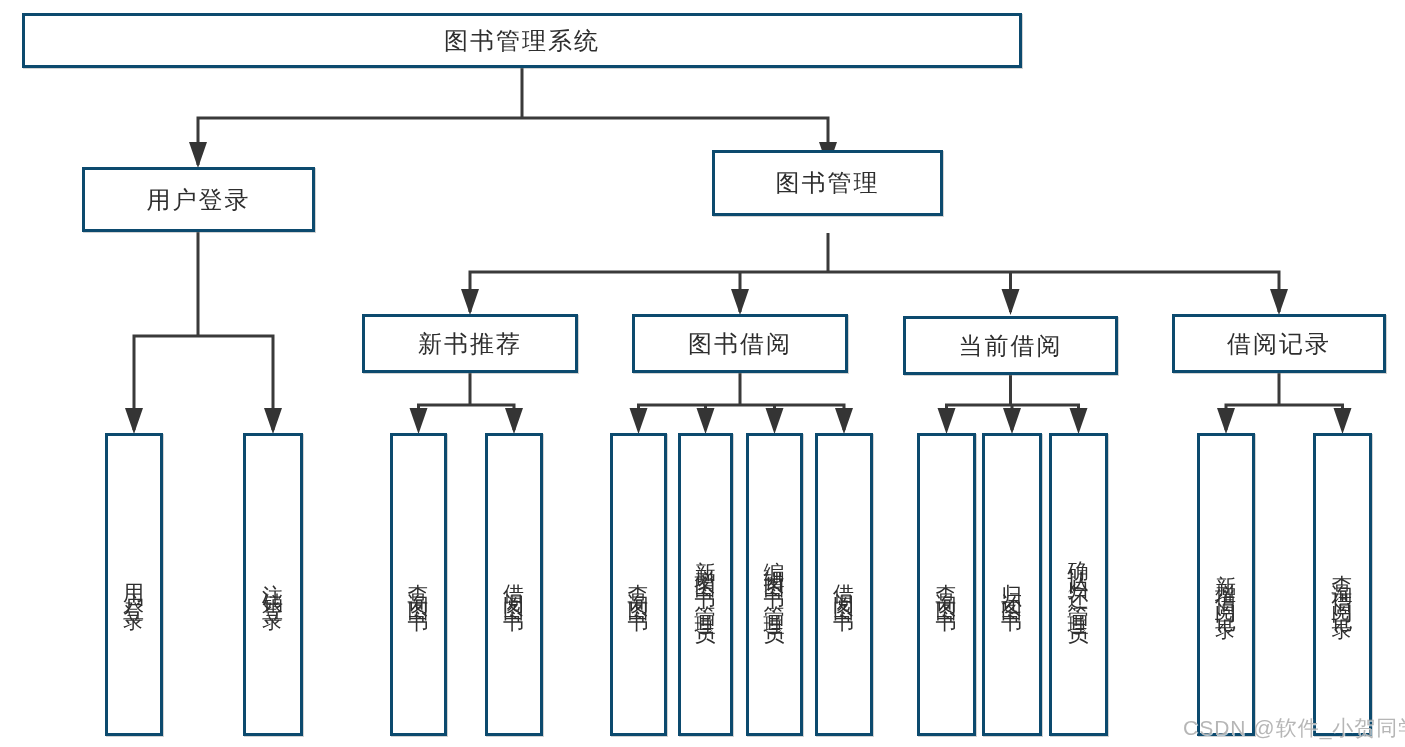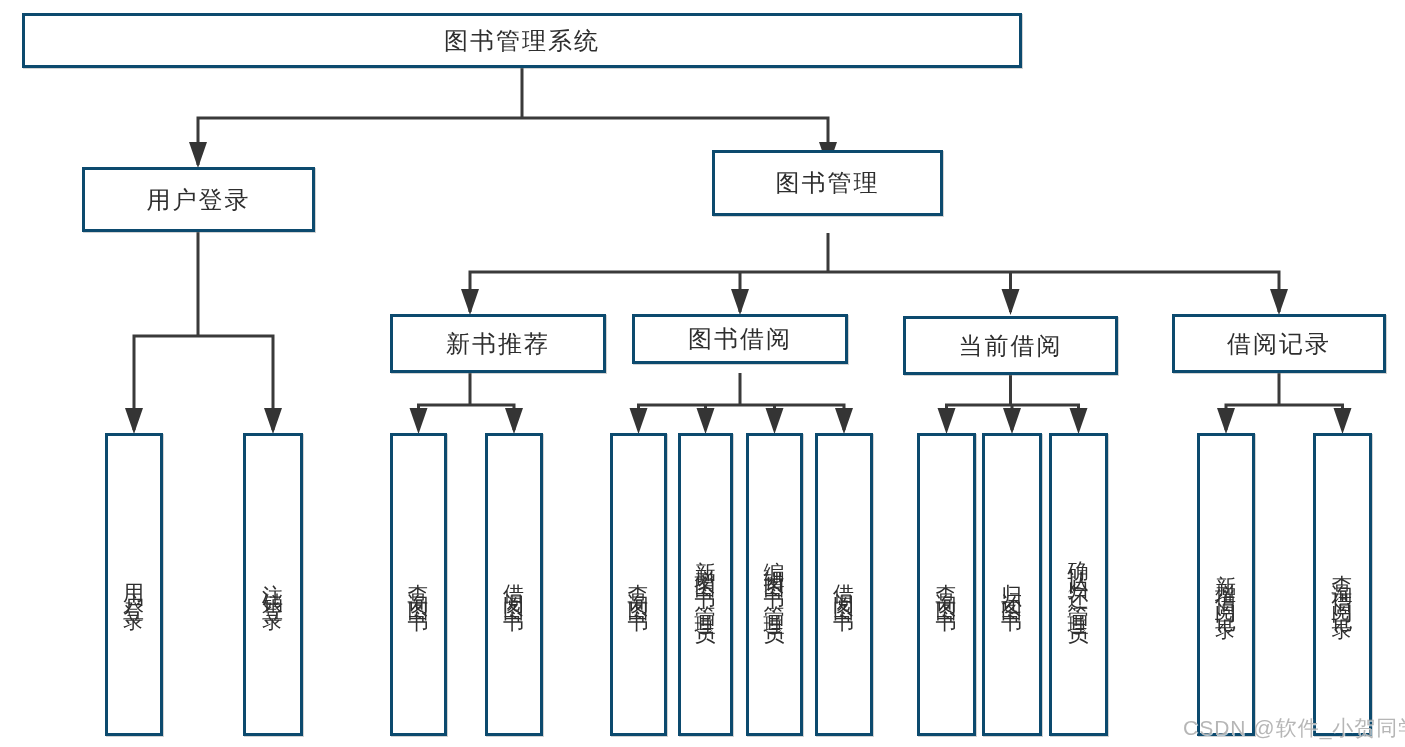--- a/index.html
+++ b/index.html
@@ -102,22 +102,22 @@
       <polygon points="1217,408 1235,408 1226,434"></polygon>
       <polygon points="1333.5,408 1351.5,408 1342.5,434"></polygon>
     </g>
   </svg>
 
   <div class="node hnode" style="left:22px; top:13px; width:1000px; height:55px;">图书管理系统</div>
 
   <div class="node hnode" style="left:82px; top:167px; width:233px; height:65px;">用户登录</div>
   <div class="node hnode" style="left:712px; top:150px; width:231px; height:66px;">图书管理</div>
 
-  <div class="node hnode" style="left:362px; top:314px; width:216px; height:59px;margin-left:28px;">新书推荐</div>
-  <div class="node hnode" style="left:632px; top:314px; width:216px; height:50px;">图书借阅</div>
+  <div class="node hnode" style="left:362px; top:314px; width:216px; height:59px;">新书推荐</div>
+  <div class="node hnode" style="left:632px; top:314px; width:216px; height:59px;">图书借阅</div>
   <div class="node hnode" style="left:903px; top:316px; width:215px; height:59px;">当前借阅</div>
   <div class="node hnode" style="left:1172px; top:314px; width:214px; height:59px;">借阅记录</div>
 
   <div class="node vnode" style="left:105px; width:58px;">用户登录</div>
   <div class="node vnode" style="left:243px; width:60px;">注销登录</div>
 
   <div class="node vnode" style="left:390px; width:57px;">查询图书</div>
   <div class="node vnode" style="left:485px; width:58px;">借阅图书</div>
 
   <div class="node vnode" style="left:610px; width:57px;">查询图书</div>

